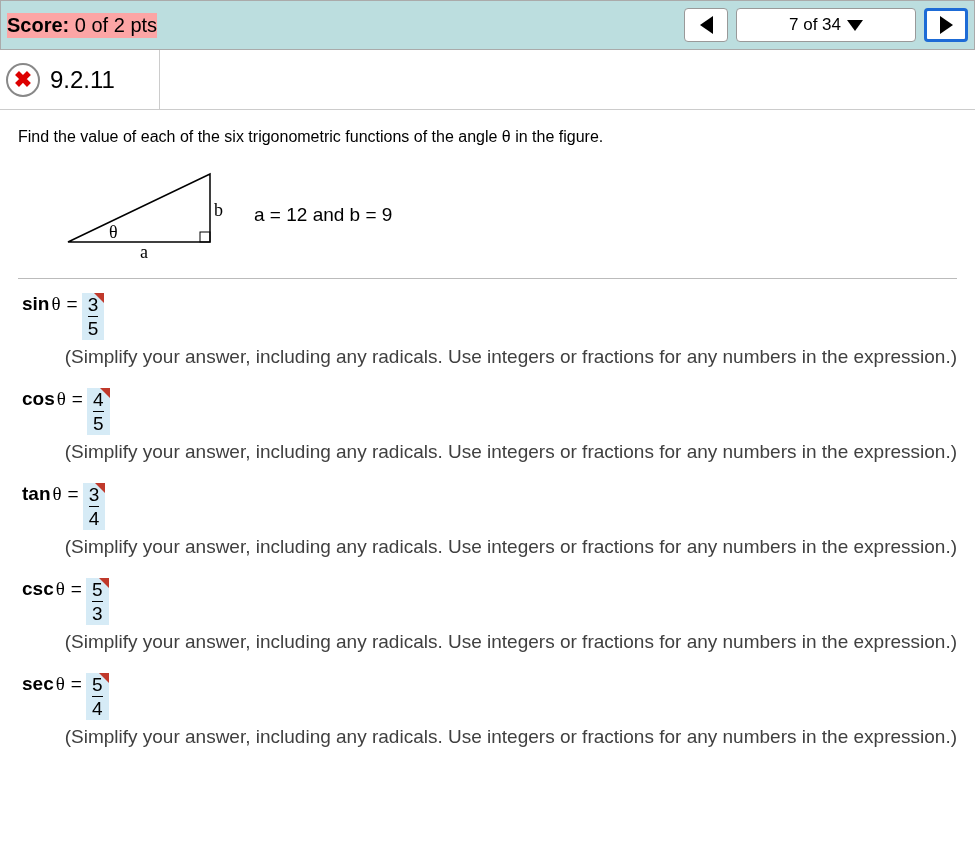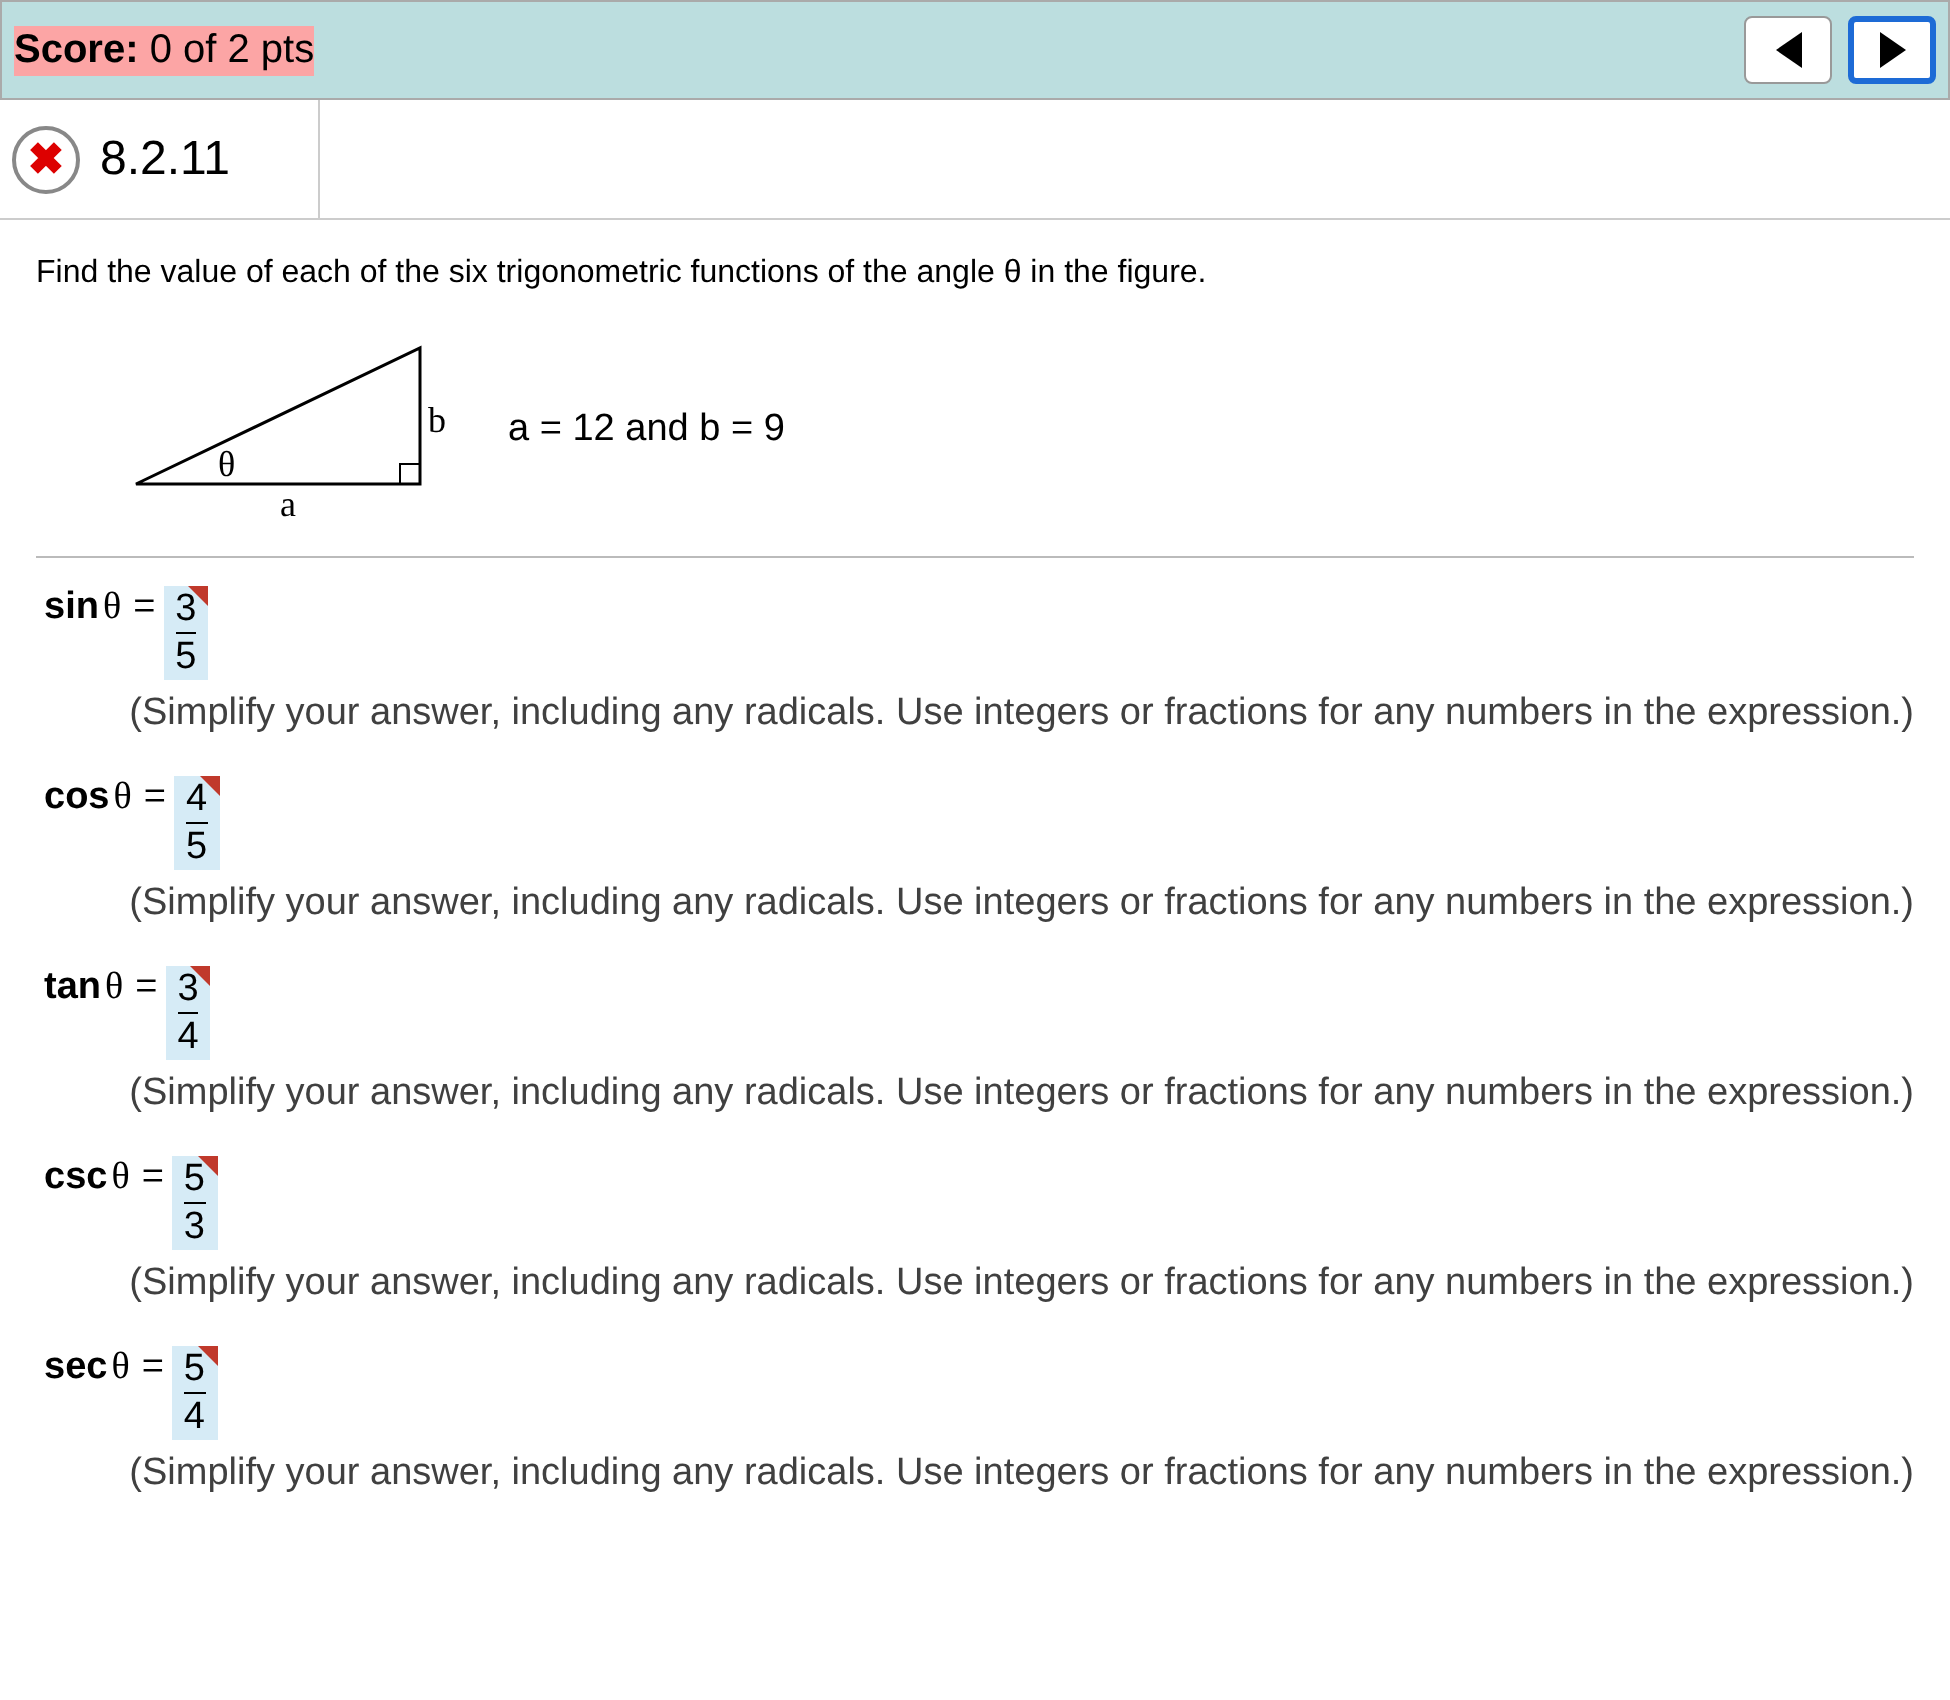--- a/index.html
+++ b/index.html
@@ -154,29 +154,33 @@
 <div class="topbar">
   <div class="score-area">
     <span class="score-text">
       <span>Score:</span>
       <span class="val">0 of 2 pts</span>
     </span>
   </div>
   <button class="nav-btn">
     <span class="tri tri-left"></span>
   </button>
+  <button class="nav-btn" style="min-width:180px">
+    <span>7 of 34</span>
+    <span class="tri tri-down"></span>
+  </button>
   <button class="nav-btn active">
     <span class="tri tri-right"></span>
   </button>
 </div>
 
 <div class="header-row">
   <div class="status-cell">
     <span class="status-icon">✖</span>
-    <span class="qnum">8.2.11</span>
+    <span class="qnum">9.2.11</span>
   </div>
 </div>
 
 <div class="content">
   <div class="prompt">Find the value of each of the six trigonometric functions of the angle θ in the figure.</div>
 
   <div class="figure-row">
     <div class="tri-wrap">
       <svg width="150" height="76" viewBox="0 0 150 76">
         <polygon points="4,72 146,72 146,4" fill="none" stroke="#000" stroke-width="1.5"></polygon>

